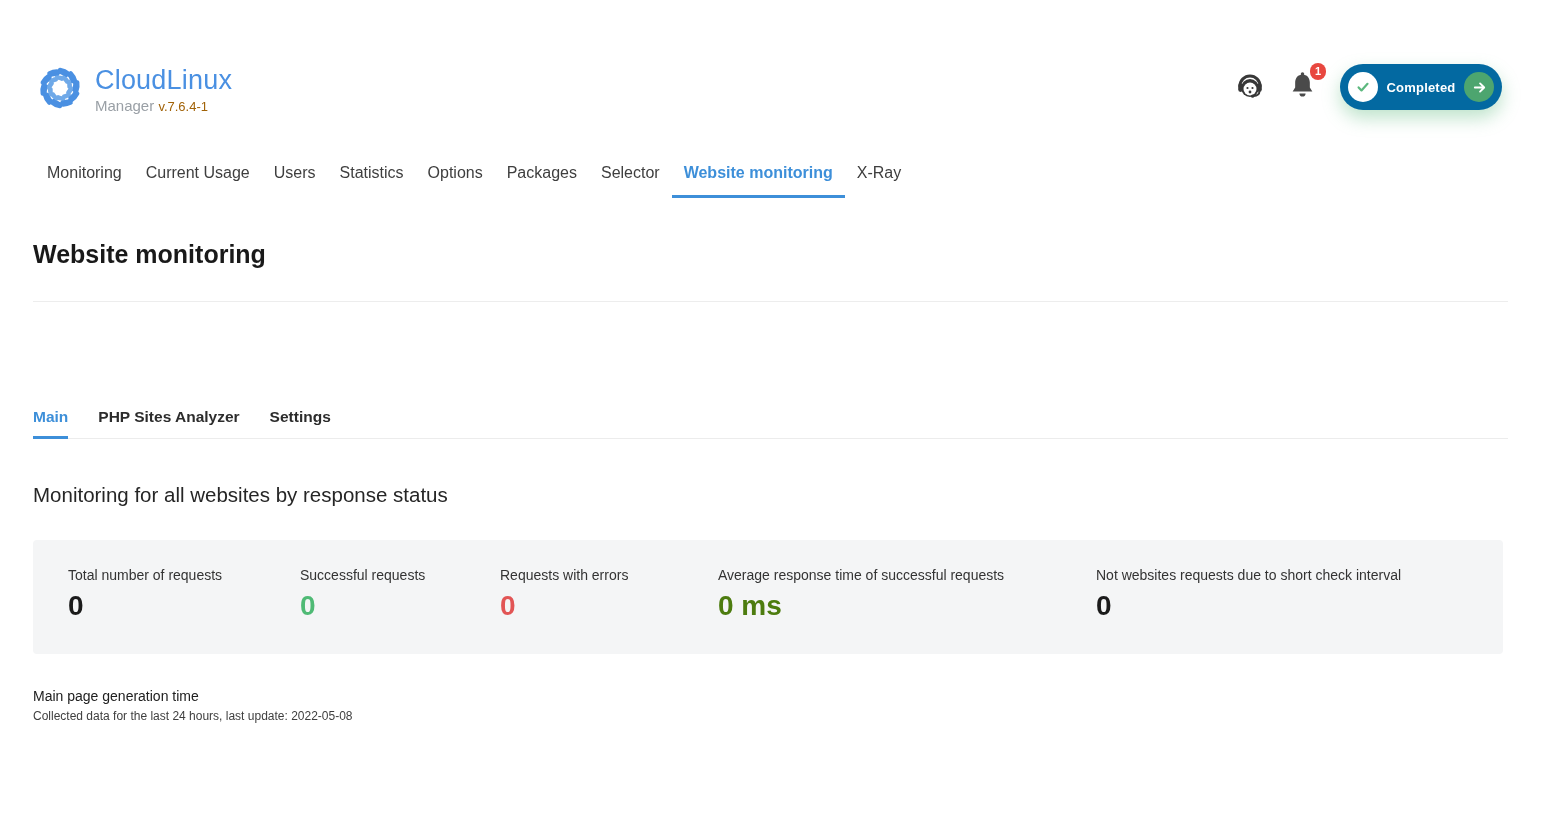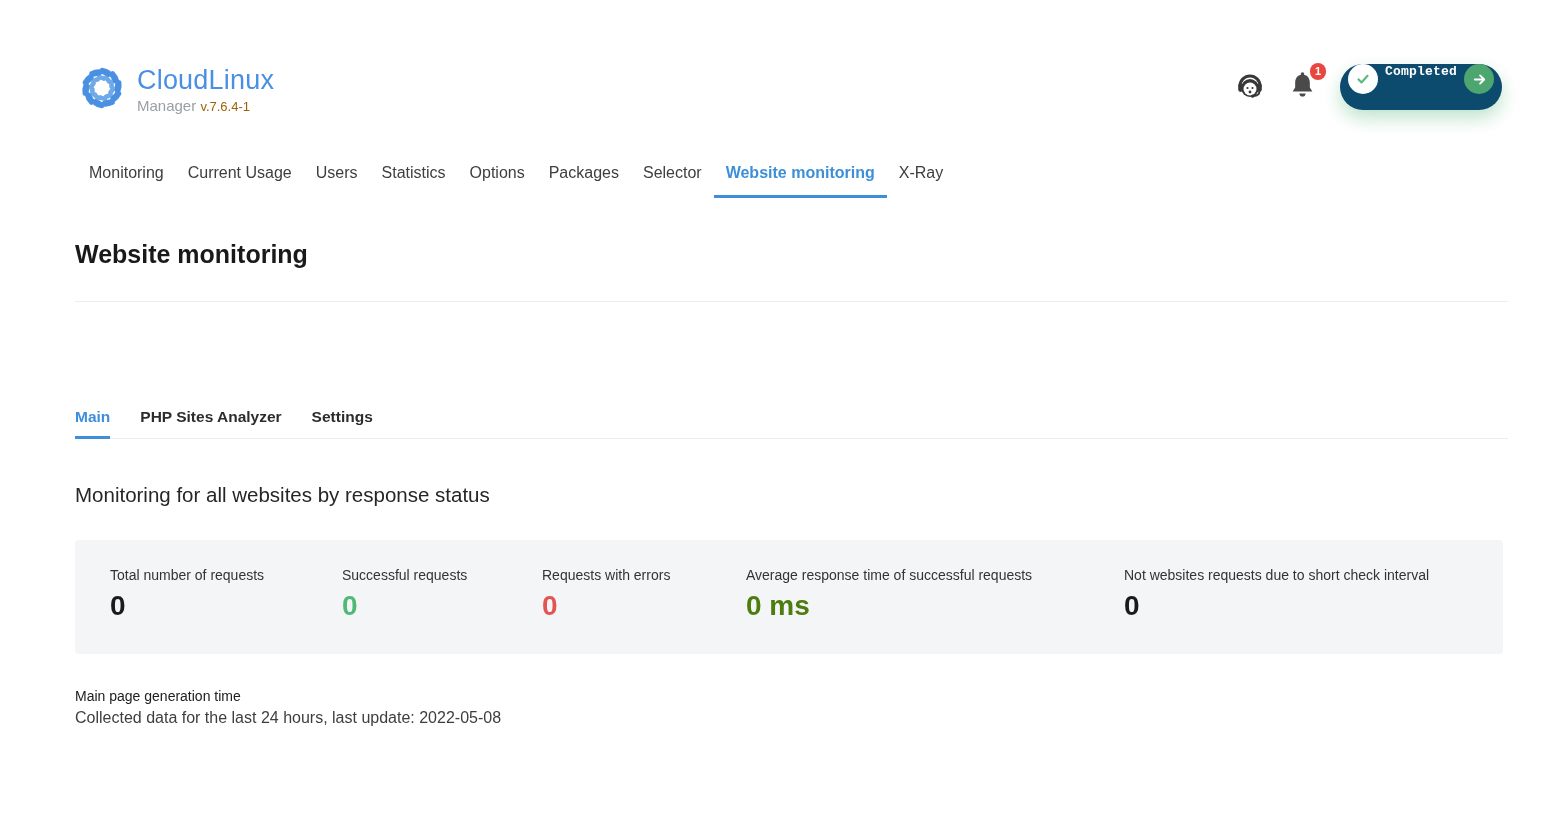--- a/index.html
+++ b/index.html
@@ -1,36 +1,36 @@
 <!DOCTYPE html>
 <html><head>
 <meta charset="utf-8">
 <style>
   * { box-sizing: border-box; }
   html, body { margin: 0; padding: 0; background: #fff; }
   body { font-family: "Liberation Sans", sans-serif; -webkit-font-smoothing: antialiased; }
-  .page { position: relative; width: 1542px; height: 828px; background: #fff; overflow: hidden; padding-left: 42px; }
+  .page { position: relative; width: 1542px; height: 828px; background: #fff; overflow: hidden; }
 
   
   .header { display: flex; justify-content: space-between; align-items: flex-start; padding: 62px 40px 0 35px; }
   .brand { display: flex; align-items: center; gap: 10px; cursor: pointer; }
   .brand-text { display: flex; flex-direction: column; }
   .brand-name { font-size: 27px; color: #4a90e2; line-height: 1.05; letter-spacing: 0.2px; }
   .brand-sub { margin-top: 3px; font-size: 15px; color: #9aa0a6; }
   .brand-sub .version { font-size: 13px; color: #a16207; }
 
   .header-right { display: flex; align-items: center; gap: 24px; margin-top: 2px; }
   .icon-btn { cursor: pointer; position: relative; display: flex; align-items: center; }
   .badge { position: absolute; top: -8px; right: -10px; background: #e8473f; color: #fff;
            font-size: 11px; font-weight: 700; border-radius: 10px; padding: 2px 5px;
            min-width: 11px; text-align: center; line-height: 13px; }
 
-  .pill { display: flex; background: #0c4a6e; border-radius: 24px;
+  .pill { display: flex; align-items: center; background: #0369a1; border-radius: 24px;
           height: 46px; width: 162px; padding: 0 8px; cursor: pointer; border: none;
-          box-shadow: 0 8px 18px rgba(92,184,126,0.40); font-family: Liberation Mono, monospace; }
+          box-shadow: 0 8px 18px rgba(92,184,126,0.40); }
   .pill-check { width: 30px; height: 30px; border-radius: 50%; background: #fff;
                 display: flex; align-items: center; justify-content: center; flex: none; }
   .pill-label { flex: 1; text-align: center; color: #fff; font-weight: 700; font-size: 13px; letter-spacing: 0.2px; }
   .pill-arrow { width: 30px; height: 30px; border-radius: 50%; background: #4da56f;
                 display: flex; align-items: center; justify-content: center; flex: none; }
 
   
   .nav { display: flex; padding-left: 35px; margin-top: 46px; }
   .nav-item { padding: 0 12px 13px; font-size: 16px; color: #3e3e3e; cursor: pointer;
               white-space: nowrap; border-bottom: 3px solid transparent; }
@@ -45,27 +45,27 @@
   .subtab { font-size: 15.5px; font-weight: 700; color: #2c2c2c; padding-bottom: 10px;
             cursor: pointer; border-bottom: 3px solid transparent; margin-bottom: -1px; }
   .subtab.active { color: #3d8fd9; border-bottom-color: #3d8fd9; }
 
   
   .section-h { margin: 44px 36px 0 33px; font-size: 20.5px; font-weight: 400; color: #262626; }
 
   .stats { display: flex; margin: 33px 39px 0 33px; background: #f4f5f6; border-radius: 4px;
            height: 114px; padding: 27px 20px 0 35px; }
   .stat { flex: none; }
-  .stat-1 { width: 232px; } .stat-2 { width: 200px; } .stat-3 { width: 204px; } .stat-4 { width: 378px; }
+  .stat-1 { width: 232px; } .stat-2 { width: 200px; } .stat-3 { width: 204px; } .stat-4 { width: 378px; margin-left: 14px; }
   .stat-label { font-size: 14px; color: #333; }
   .stat-value { font-size: 28px; font-weight: 700; margin-top: 7px; color: #1b1b1b; }
 
   
   .gen-h { margin: 34px 36px 0 33px; font-size: 14px; font-weight: 400; color: #202020; }
-  .gen-sub { margin: 5px 36px 0 33px; font-size: 16px; color: #3e3e3e; }
+  .gen-sub { margin: 5px 36px 0 33px; font-size: 12px; color: #3e3e3e; }
 </style>
 </head>
 <body>
 
 <div class="page">
 
   <div class="header">
     <div class="brand">
       <span>
         <svg width="50" height="52" viewBox="0 0 48 48">

